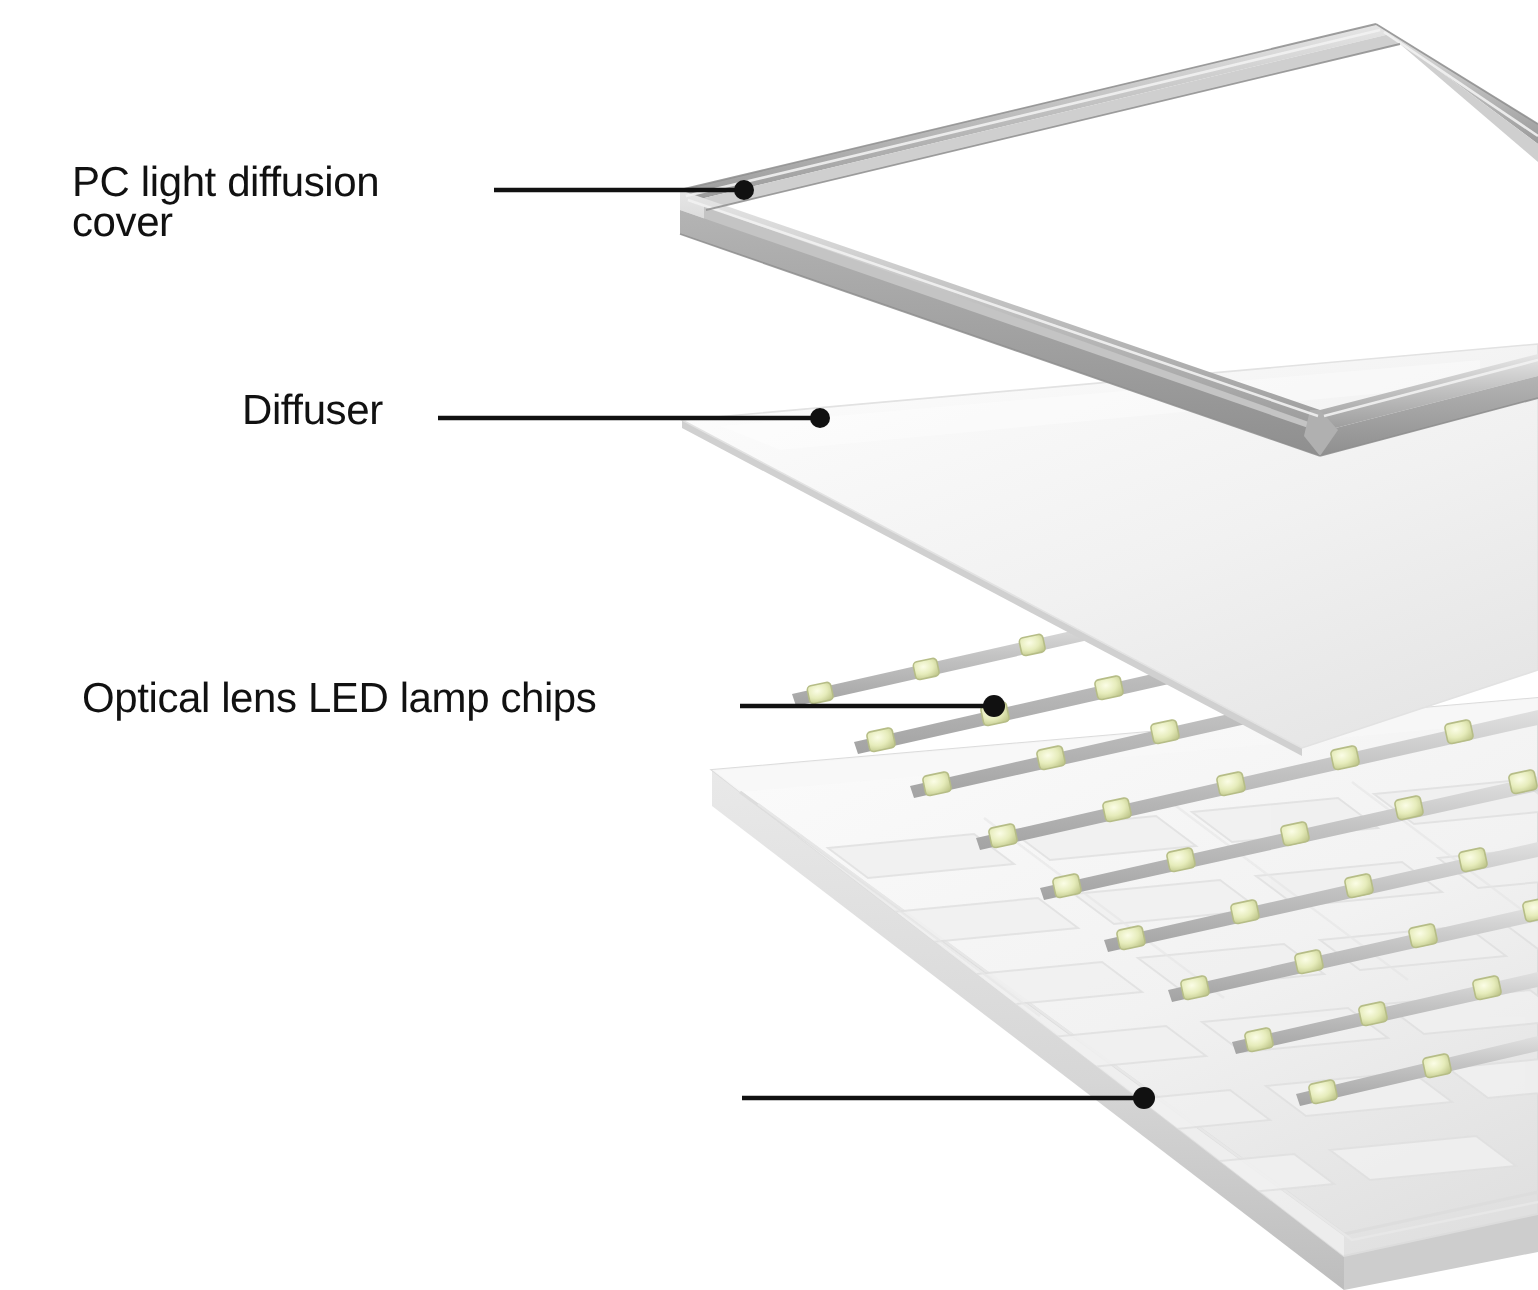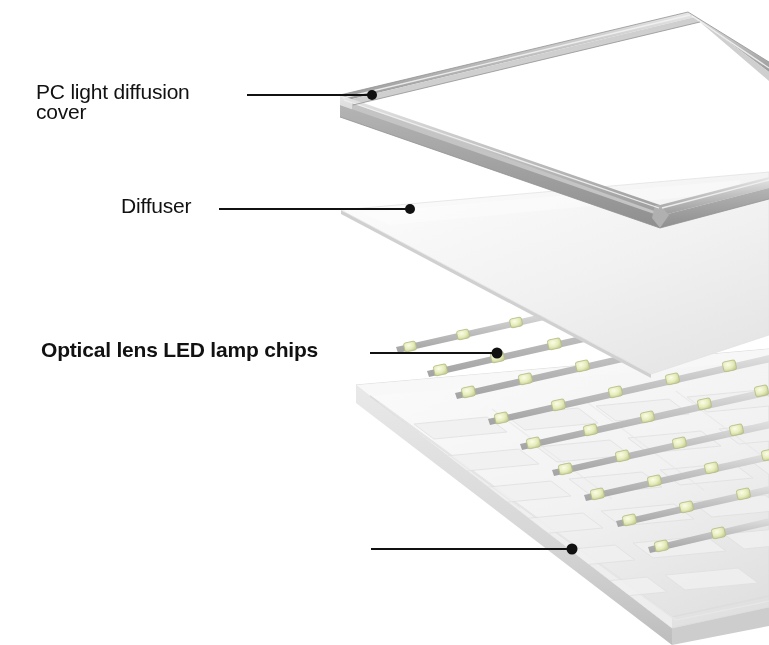--- a/index.html
+++ b/index.html
@@ -33,21 +33,21 @@
     font-family: "Liberation Sans", sans-serif;
     font-size: 21px;
     line-height: 20px;
     color: #111111;
     white-space: pre-line;
     letter-spacing: -0.2px;
     font-weight: 400;
   }
   #label-pc-cover    { left: 36px;  top: 82px; }
   #label-diffuser    { left: 121px; top: 196px; }
-  #label-led-chips   { left: 41px;  top: 340px; font-weight: bold; }
+  #label-led-chips   { left: 41px;  top: 340px; }
   #label-lamp-body   { left: 41px;  top: 536px; }
 </style>
 </head>
 <body>
 
 <div id="stage">
 
   <svg id="diagram-svg" viewBox="0 0 769 645">
     <defs>
       <linearGradient id="gradRailTop" x1="0" y1="0" x2="0" y2="1">

